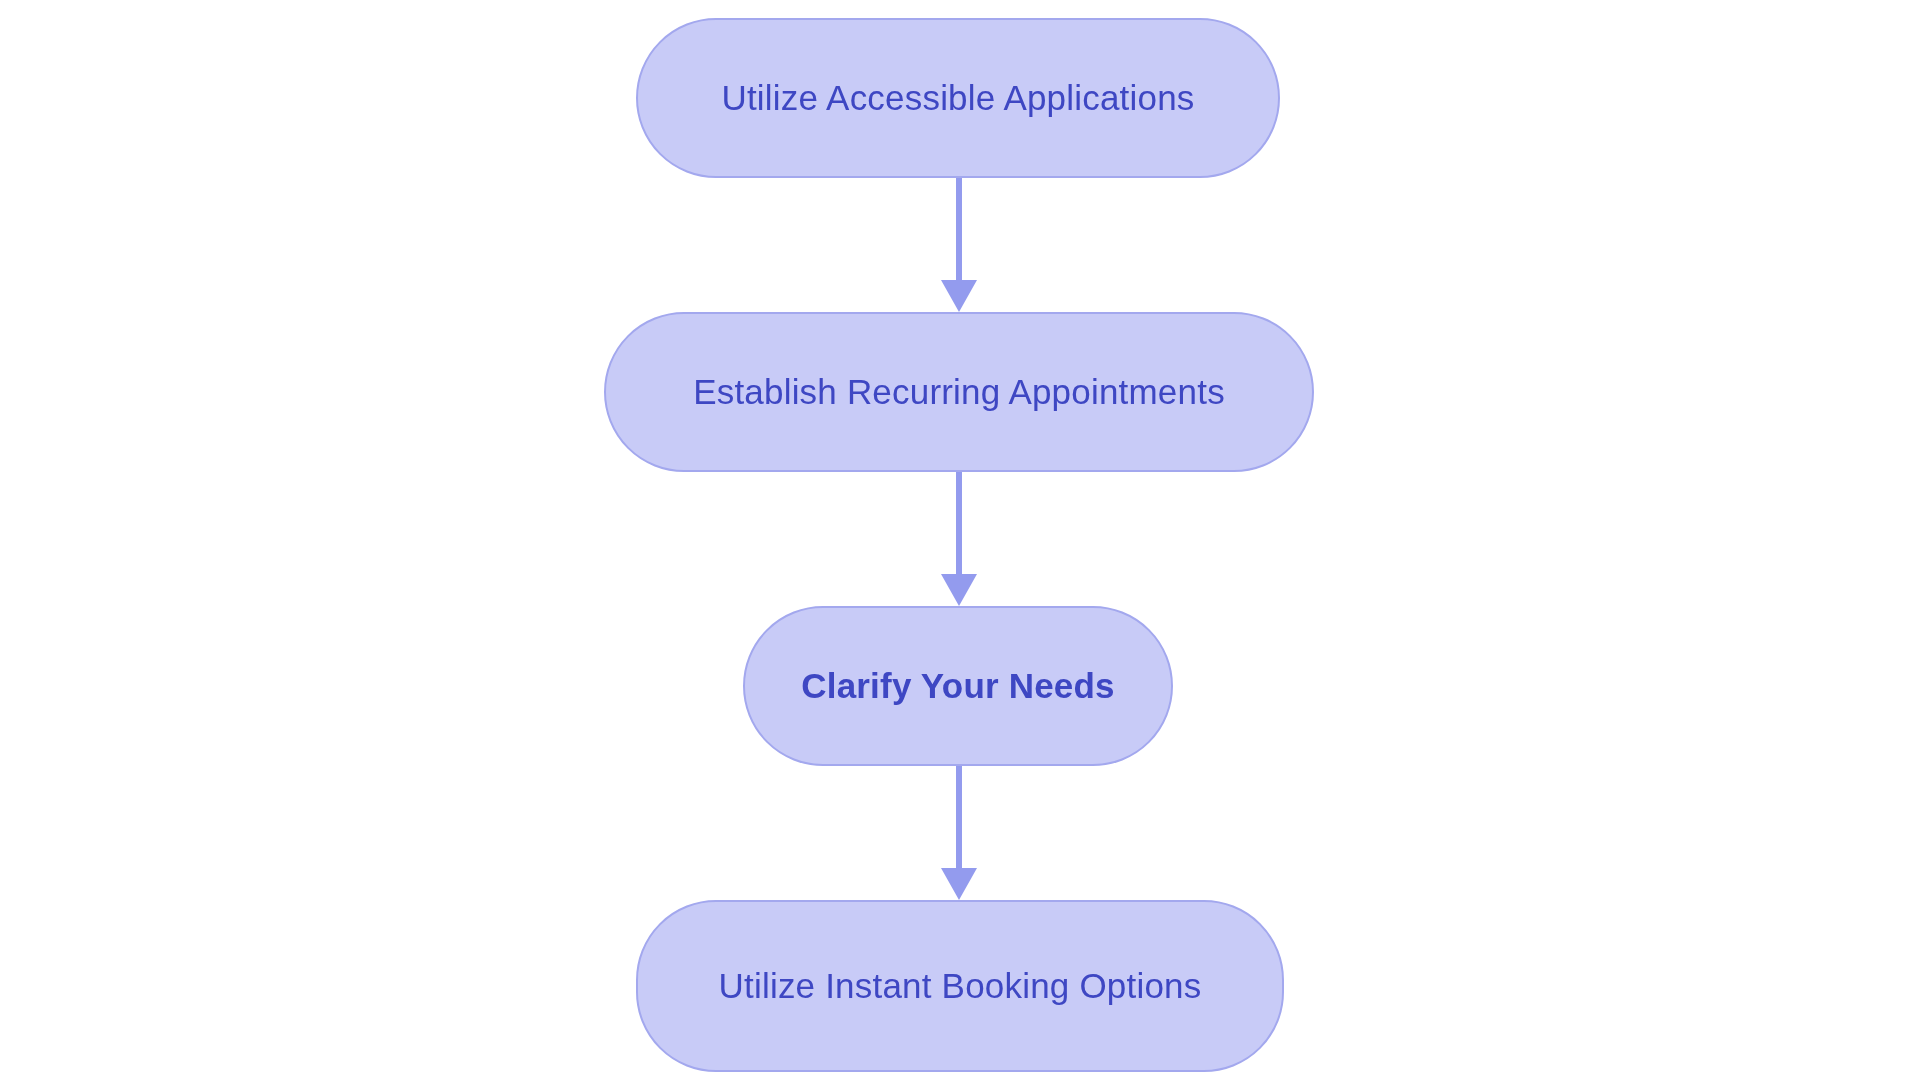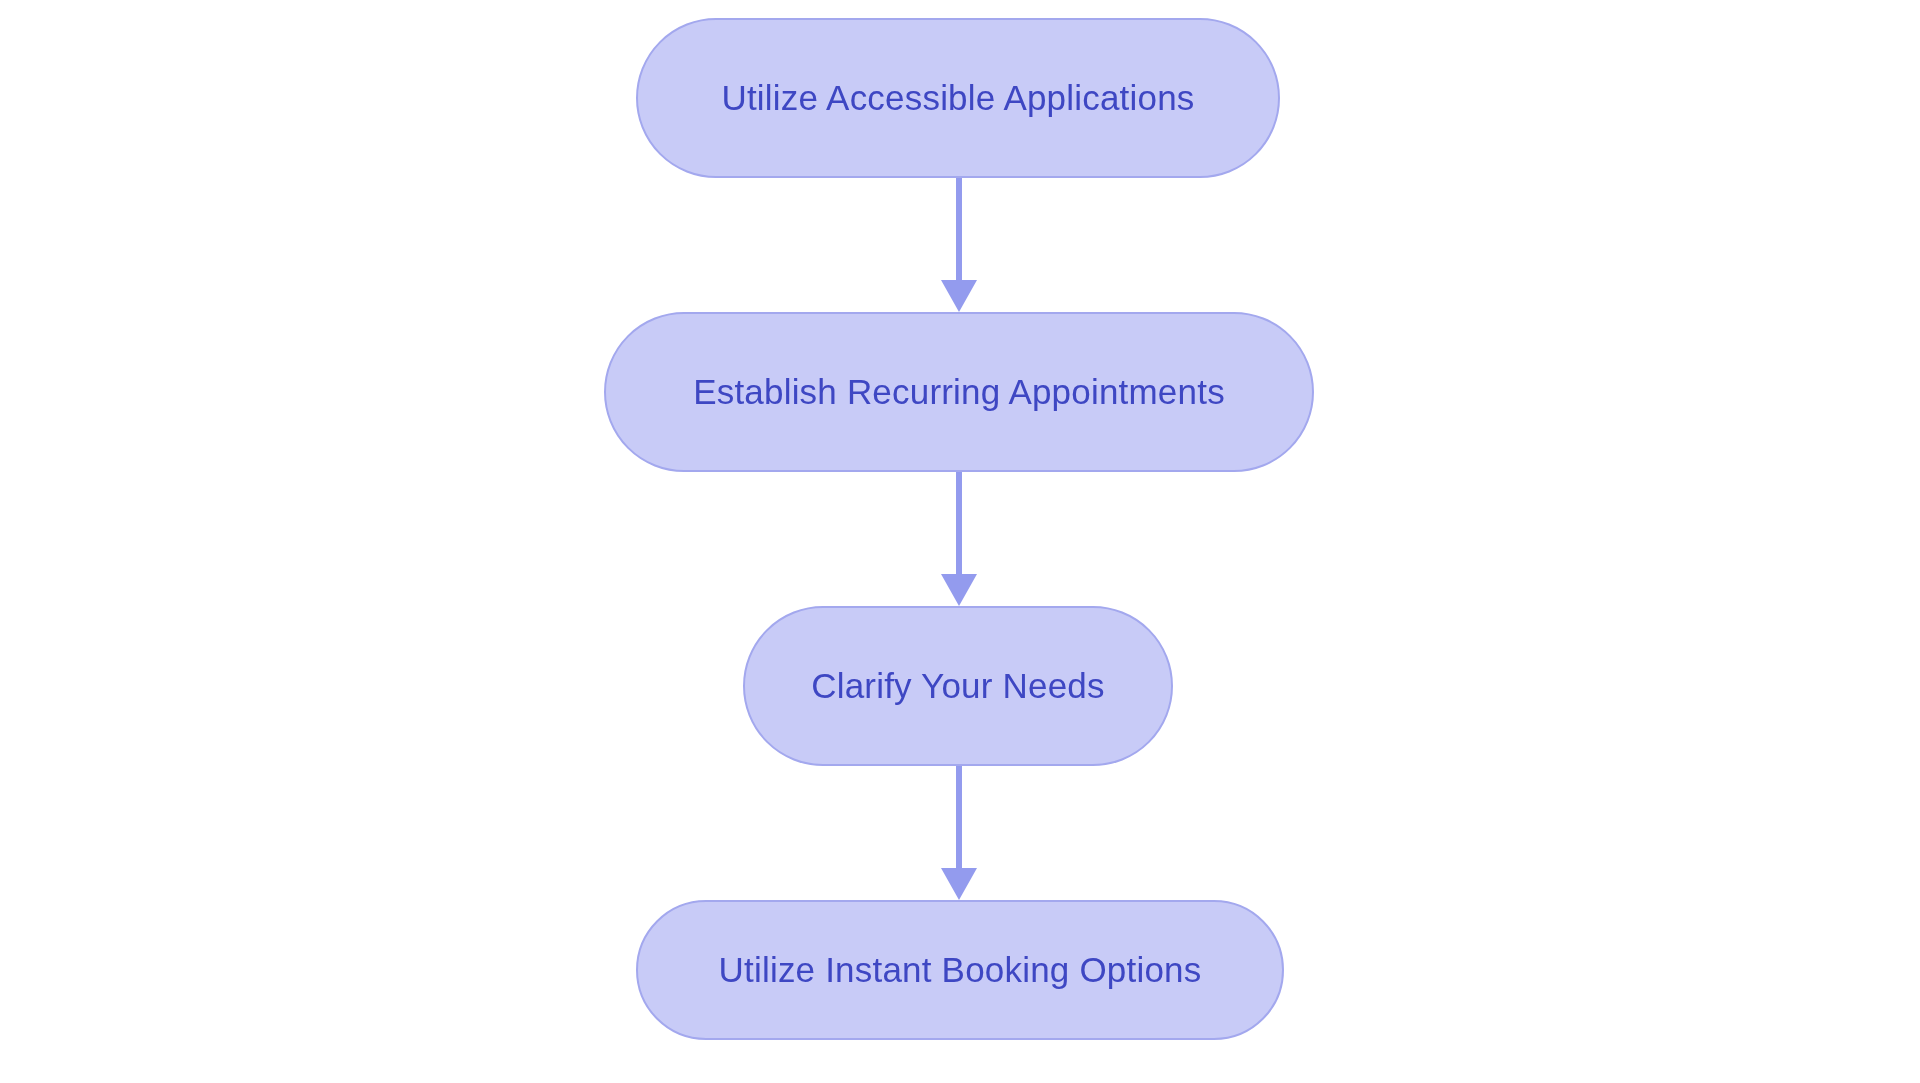--- a/index.html
+++ b/index.html
@@ -30,22 +30,22 @@
     display: flex;
     align-items: center;
     justify-content: center;
     color: var(--node-text);
     font-size: 35px;
     letter-spacing: 0.2px;
     text-align: center;
   }
   .node-1 { left: 636px; top: 18px;  width: 644px; height: 160px; }
   .node-2 { left: 604px; top: 312px; width: 710px; height: 160px; align-items: center; }
-  .node-3 { left: 743px; top: 606px; width: 430px; height: 160px; }
-  .node-4 { left: 636px; top: 900px; width: 648px; height: 140px; }
+  .node-3 { left: 743px; top: 606px; width: 430px; height: 160px; font-weight: bold; }
+  .node-4 { left: 636px; top: 900px; width: 648px; height: 172px; }
 
   .arrow {
     position: absolute;
     left: 941px;
     width: 36px;
     height: 134px;
     display: flex;
     flex-direction: column;
     align-items: center;
   }

